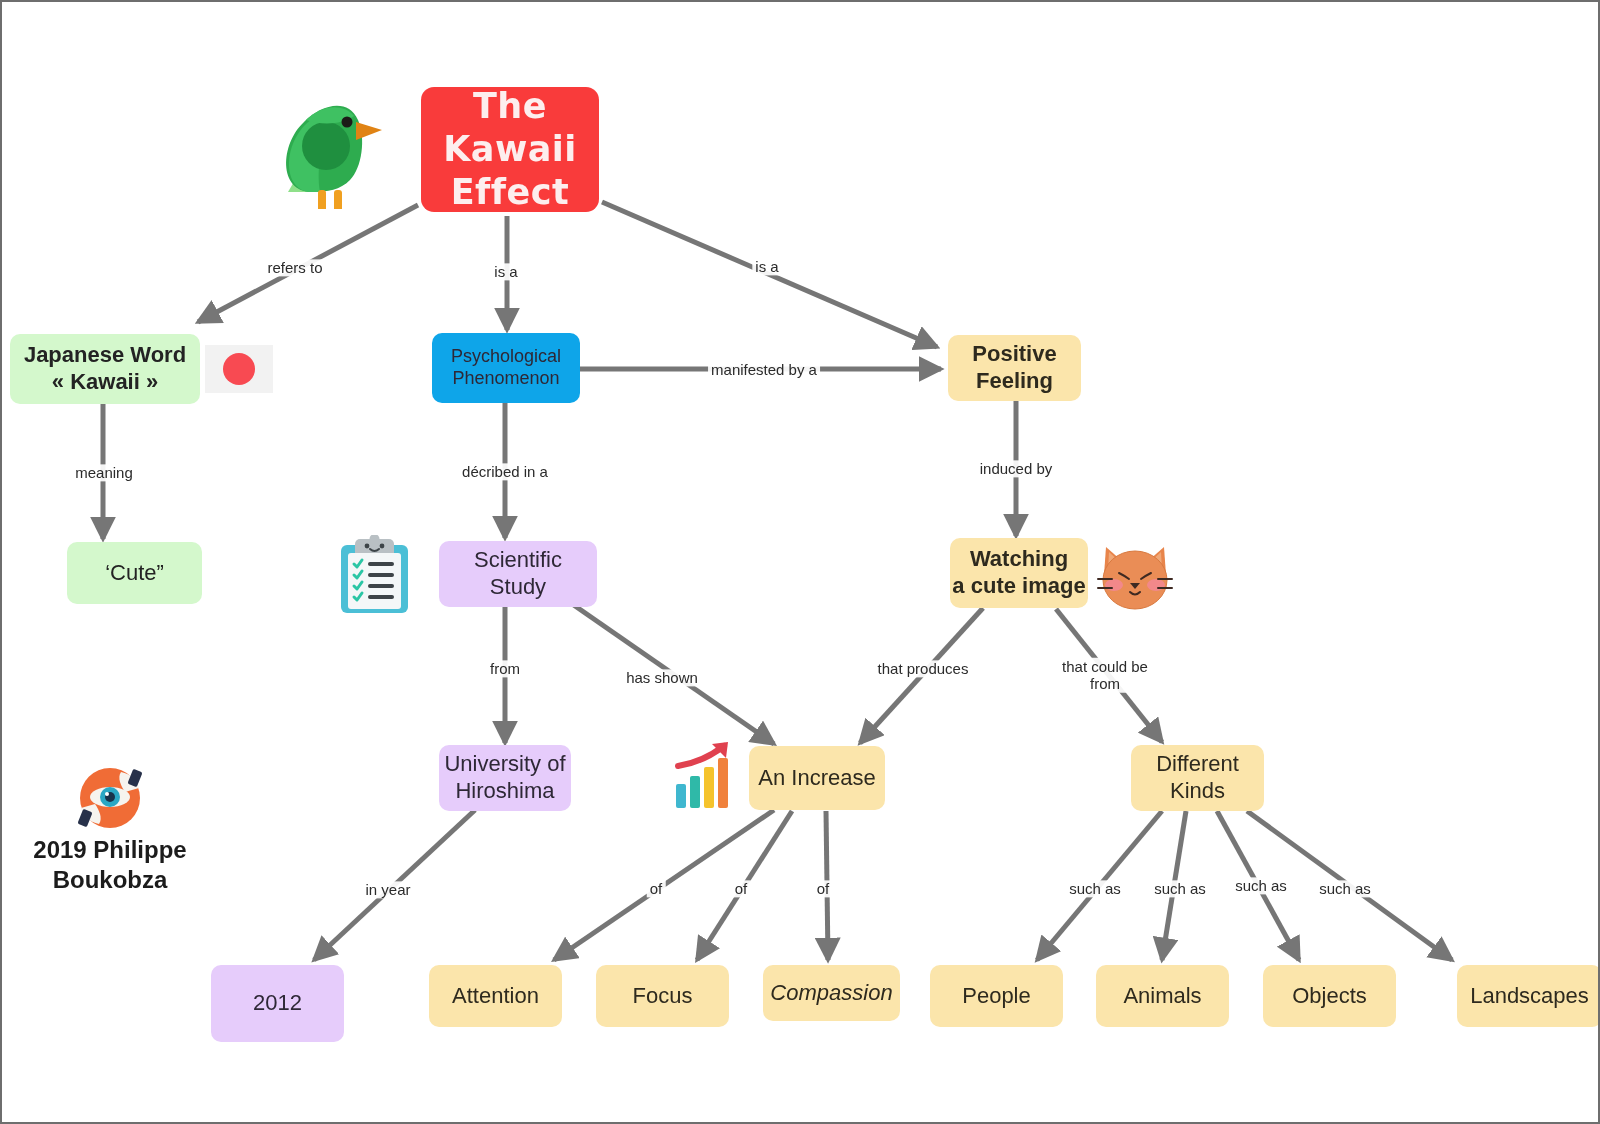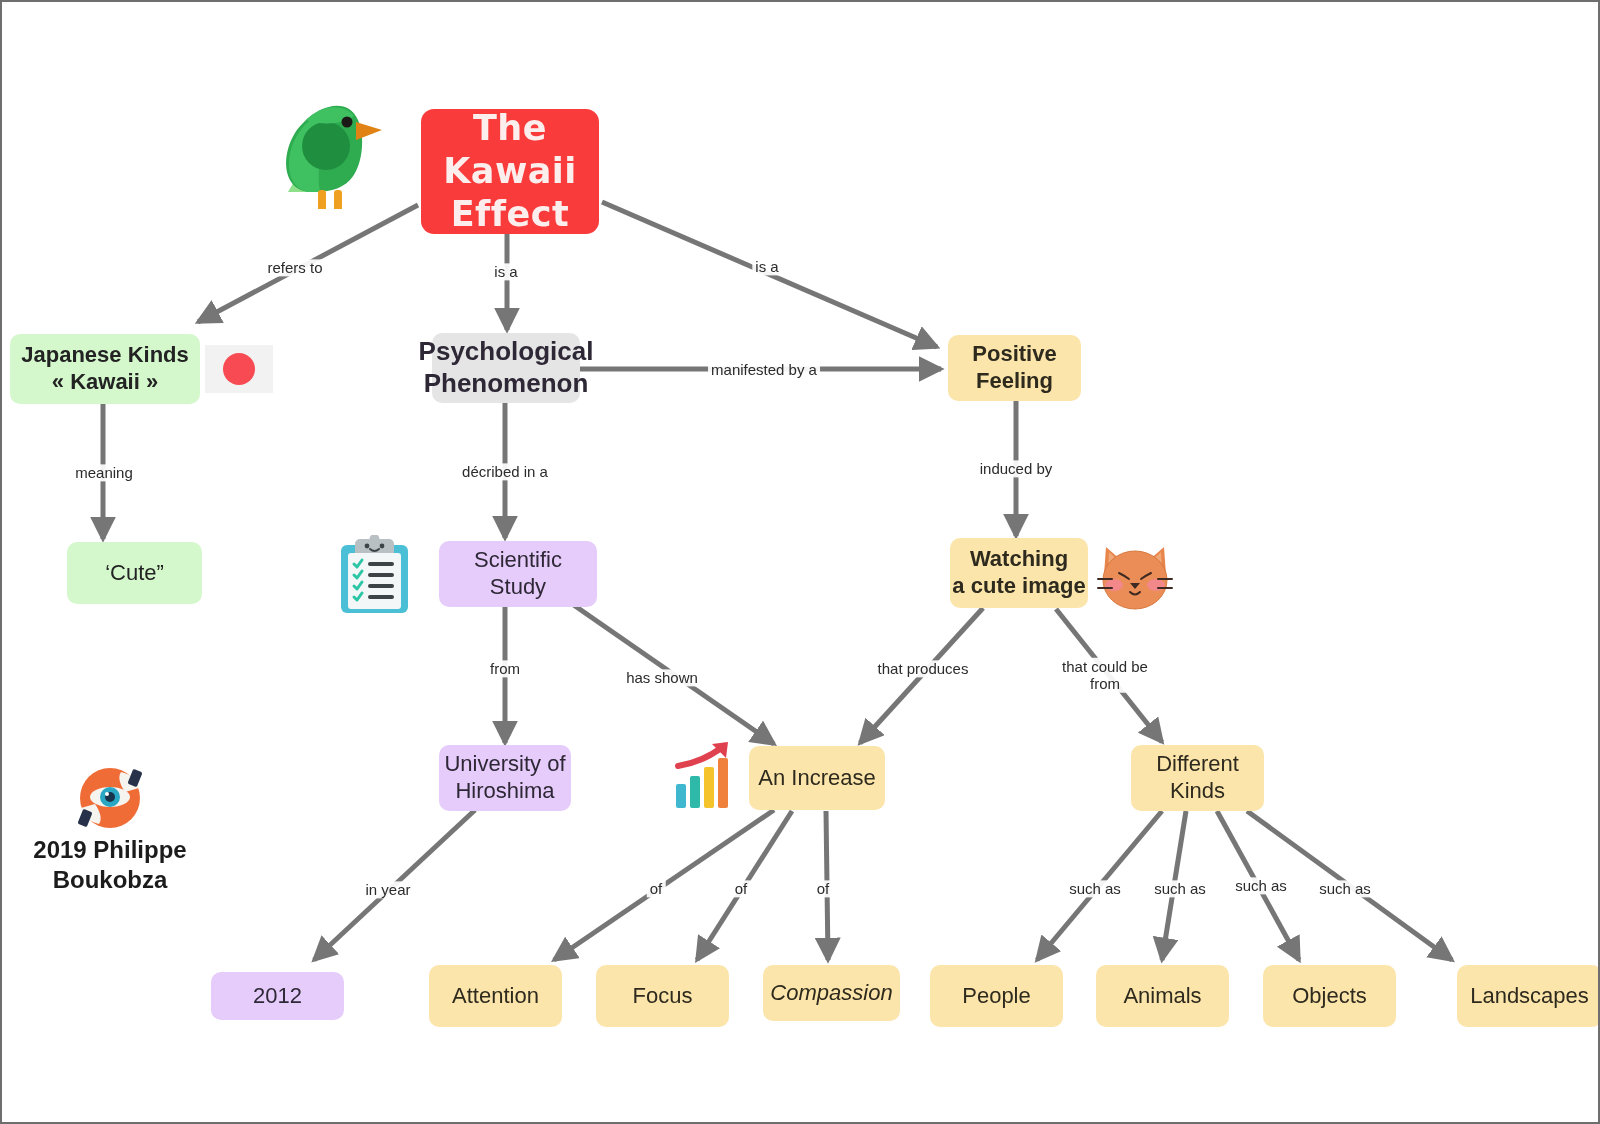--- a/index.html
+++ b/index.html
@@ -40,39 +40,38 @@
     z-index: 3;
   }
   .n-title {
     background: #f93b3b;
     color: #fdeeee;
     font-weight: bold;
     font-size: 35px;
     border-radius: 13px;
     letter-spacing: 0.5px;
     font-family: "DejaVu Sans", sans-serif;
-    margin-top: 22px;
   }
   .n-green {
     background: #d4f8cc;
     color: #232323;
     font-weight: bold;
     font-size: 22px;
   }
   .n-green-plain {
     background: #d4f8cc;
     color: #232323;
     font-weight: normal;
     font-size: 22px;
   }
   .n-purple-bold {
-    background: #e5e5e5;
+    background: #0ea5e9;
     color: #2e2836;
-    font-weight: bold;
-    font-size: 26px;
+    font-weight: normal;
+    font-size: 18px;
   }
   .n-purple {
     background: #e6ccfb;
     color: #2e2836;
     font-weight: normal;
     font-size: 22px;
   }
   .n-yellow-bold {
     background: #fbe5ab;
     color: #2e2a1e;
@@ -243,35 +242,35 @@
     <path d="M24 60 C14 58 8 52 6 44 L20 40 C24 46 28 54 24 60 Z" fill="#f6f4ef"></path>
     <rect x="5" y="46" width="10" height="16" rx="2" fill="#27314a" transform="rotate(22 10 54)"></rect>
     <ellipse cx="35" cy="33" rx="20" ry="10" fill="#f6f4ef"></ellipse>
     <circle cx="35" cy="33" r="10" fill="#2aa7c4"></circle>
     <circle cx="35" cy="33" r="5" fill="#18324a"></circle>
     <circle cx="32" cy="30" r="2" fill="#ffffff"></circle>
   </svg>
 
   <div class="node n-title" style="left:419px; top:85px; width:178px; height:125px;">The Kawaii Effect</div>
 
-  <div class="node n-green" style="left:8px; top:332px; width:190px; height:70px;">Japanese Kinds
+  <div class="node n-green" style="left:8px; top:332px; width:190px; height:70px;">Japanese Word
 « Kawaii »</div>
 
   <div class="node n-green-plain" style="left:36px; top:540px; width:135px; height:62px;margin-left:29px;">‘Cute”</div>
 
   <div class="node n-purple-bold" style="left:430px; top:331px; width:148px; height:70px;">Psychological
 Phenomenon</div>
 
   <div class="node n-purple" style="left:437px; top:539px; width:158px; height:66px;">Scientific
 Study</div>
 
   <div class="node n-purple" style="left:437px; top:743px; width:132px; height:66px;">University of
 Hiroshima</div>
 
-  <div class="node n-purple" style="left:209px; top:963px; width:133px; height:48px;margin-top:7px;">2012</div>
+  <div class="node n-purple" style="left:209px; top:963px; width:133px; height:77px;">2012</div>
 
   <div class="node n-yellow-bold" style="left:946px; top:333px; width:133px; height:66px;">Positive
 Feeling</div>
 
   <div class="node n-yellow-bold" style="left:948px; top:536px; width:138px; height:70px;">Watching
 a cute image</div>
 
   <div class="node n-yellow" style="left:747px; top:744px; width:136px; height:64px;">An Increase</div>
 
   <div class="node n-yellow" style="left:1129px; top:743px; width:133px; height:66px;">Different

